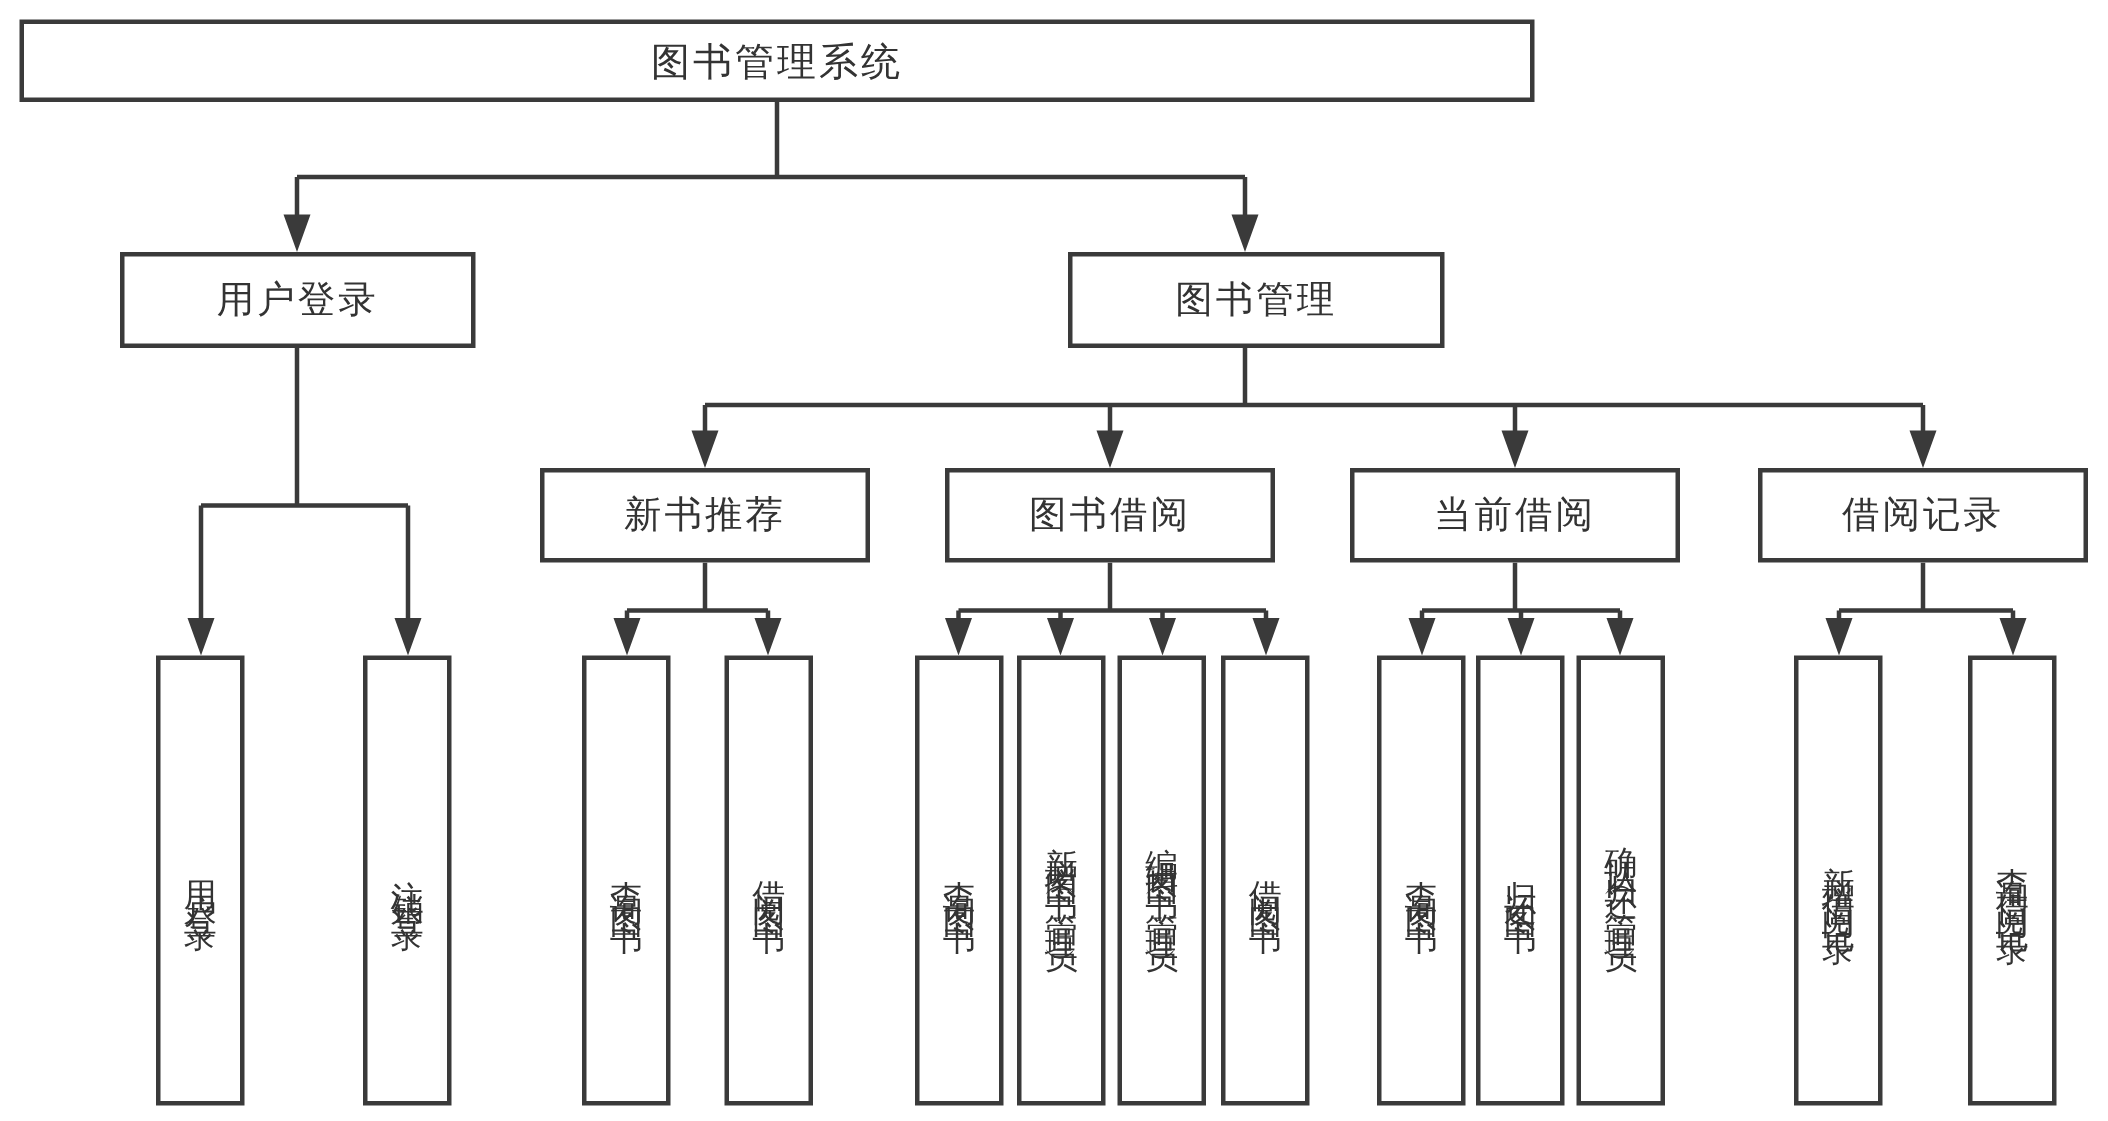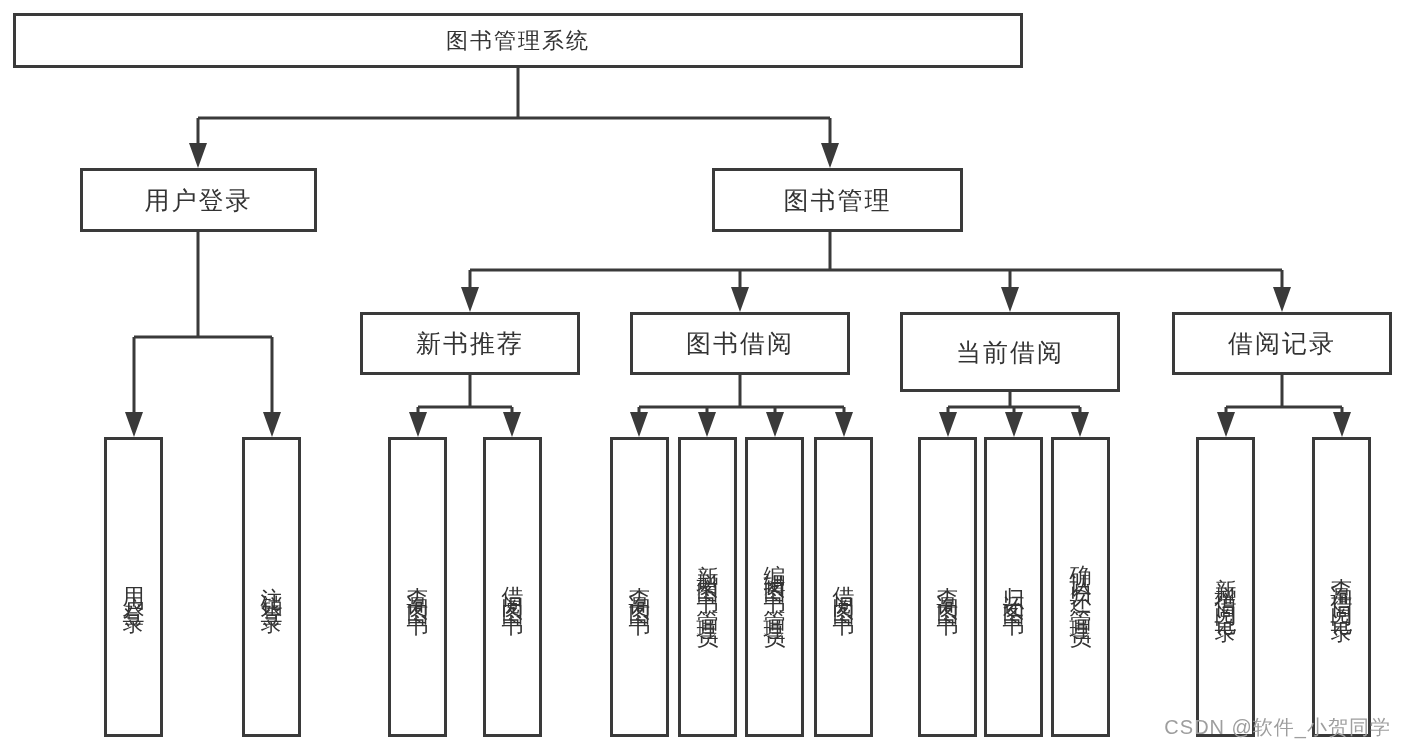--- a/index.html
+++ b/index.html
@@ -32,21 +32,21 @@
     justify-content: center;
     color: #333333;
     z-index: 2;
   }
   .h-label {
     font-size: 25px;
     letter-spacing: 2px;
     white-space: nowrap;
     line-height: 1;
   }
-  .node-root .h-label { font-size: 22px; }
+  .node-root .h-label { font-size: 26px; }
   .v-label {
     writing-mode: vertical-rl;
     -webkit-writing-mode: vertical-rl;
     text-orientation: mixed;
     font-size: 22px;
     letter-spacing: 9px;
     line-height: 1;
     white-space: nowrap;
   }
   .vnode { width: 59px; height: 300px; top: 437px; }
@@ -113,21 +113,21 @@
   <div class="node" style="left:712px; top:168px; width:251px; height:64px;">
     <span class="h-label">图书管理</span>
   </div>
 
   <div class="node" style="left:630px; top:312px; width:220px; height:63px;">
     <span class="h-label">图书借阅</span>
   </div>
   <div class="node" style="left:360px; top:312px; width:220px; height:63px;">
     <span class="h-label">新书推荐</span>
   </div>
-  <div class="node" style="left:900px; top:312px; width:220px; height:80px;">
+  <div class="node" style="left:900px; top:312px; width:220px; height:63px;">
     <span class="h-label">当前借阅</span>
   </div>
   <div class="node" style="left:1172px; top:312px; width:220px; height:63px;">
     <span class="h-label">借阅记录</span>
   </div>
 
   <div class="node vnode" style="left:104px;">
     <span class="v-label">用户登录</span>
   </div>
   <div class="node vnode" style="left:242px;">
@@ -164,15 +164,14 @@
     <span class="v-label">确认归还（管理员）</span>
   </div>
 
   <div class="node vnode" style="left:1196px;">
     <span class="v-label">新增借阅记录</span>
   </div>
   <div class="node vnode" style="left:1312px;">
     <span class="v-label">查询借阅记录</span>
   </div>
 
-  <div class="watermark">CSDN @软件_小贺同学</div>
 
 </div>
 
 </body></html>

